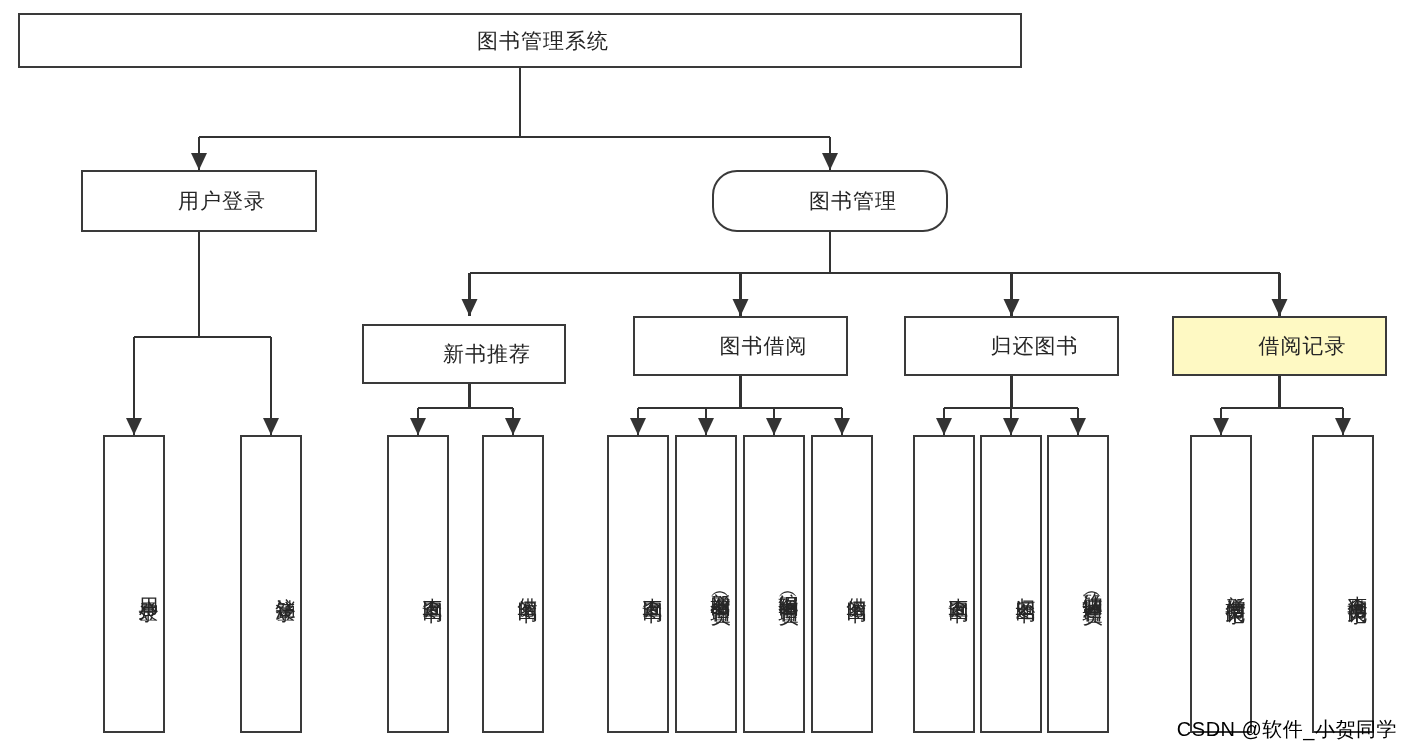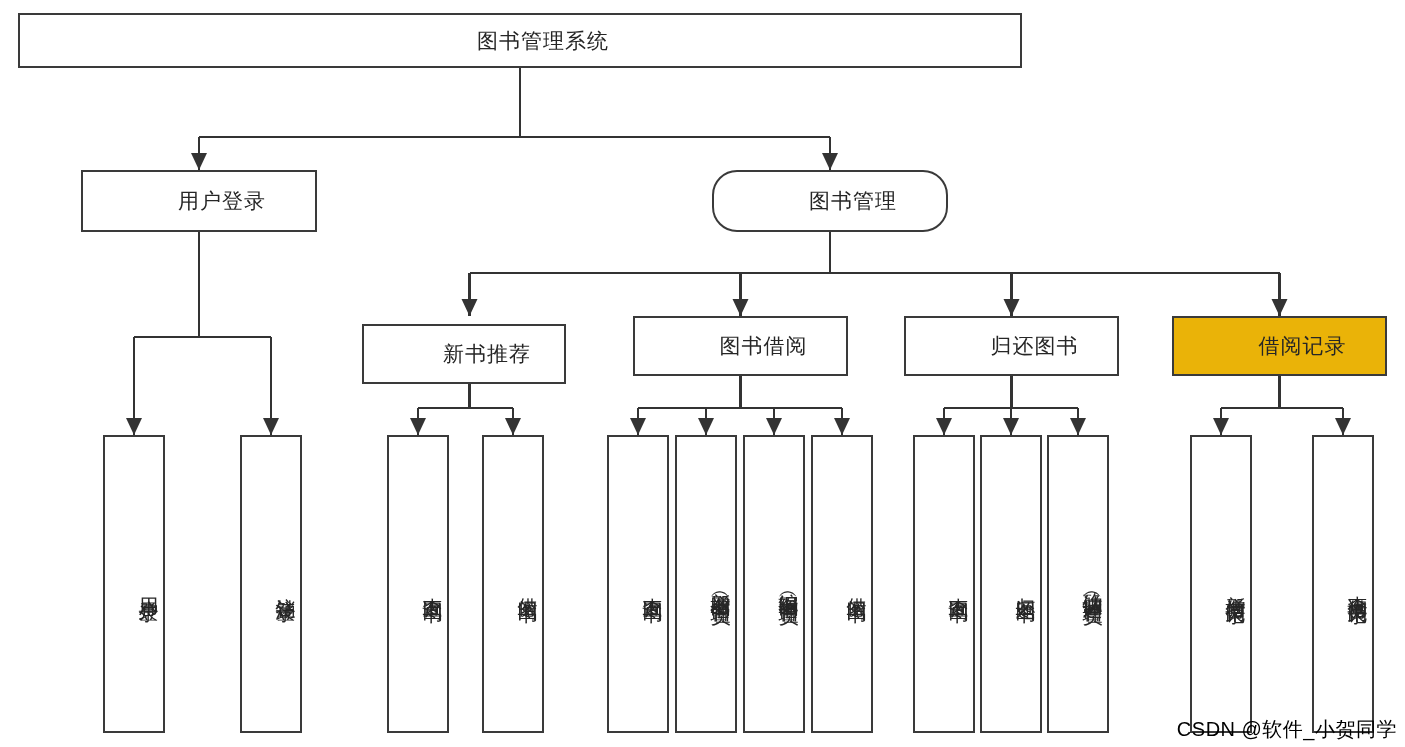--- a/index.html
+++ b/index.html
@@ -139,21 +139,21 @@
       </div>
       <div class="node horizontal" style="left: 362px; top: 324px; width: 204px; height: 60px; border-color: rgb(58, 58, 58); background: rgb(255, 255, 255); color: rgb(38, 38, 38);">
         <span class="nlabel">新书推荐</span>
       </div>
       <div class="node horizontal" style="left: 633px; top: 316px; width: 215px; height: 60px; border-color: rgb(58, 58, 58); background: rgb(255, 255, 255); color: rgb(38, 38, 38);">
         <span class="nlabel">图书借阅</span>
       </div>
       <div class="node horizontal" style="left: 904px; top: 316px; width: 215px; height: 60px; border-color: rgb(58, 58, 58); background: rgb(255, 255, 255); color: rgb(38, 38, 38);">
         <span class="nlabel">归还图书</span>
       </div>
-      <div class="node horizontal" style="left: 1172px; top: 316px; width: 215px; height: 60px; border-color: rgb(58, 58, 58); background: #eab308; color: rgb(38, 38, 38); justify-content: center;">
+      <div class="node horizontal" style="left: 1172px; top: 316px; width: 215px; height: 60px; border-color: rgb(58, 58, 58); background: #fef9c3; color: rgb(38, 38, 38); justify-content: center;">
         <span class="nlabel">借阅记录</span>
       </div>
       <div class="node vertical" style="left: 103px; top: 435px; width: 62px; height: 298px; border-color: rgb(58, 58, 58); background: rgb(255, 255, 255); color: rgb(38, 38, 38);">
         <span class="nlabel">用户登录</span>
       </div>
       <div class="node vertical" style="left: 240px; top: 435px; width: 62px; height: 298px; border-color: rgb(58, 58, 58); background: rgb(255, 255, 255); color: rgb(38, 38, 38);">
         <span class="nlabel">注销登录</span>
       </div>
       <div class="node vertical" style="left: 387px; top: 435px; width: 62px; height: 298px; border-color: rgb(58, 58, 58); background: rgb(255, 255, 255); color: rgb(38, 38, 38);">
         <span class="nlabel">查询图书</span>

